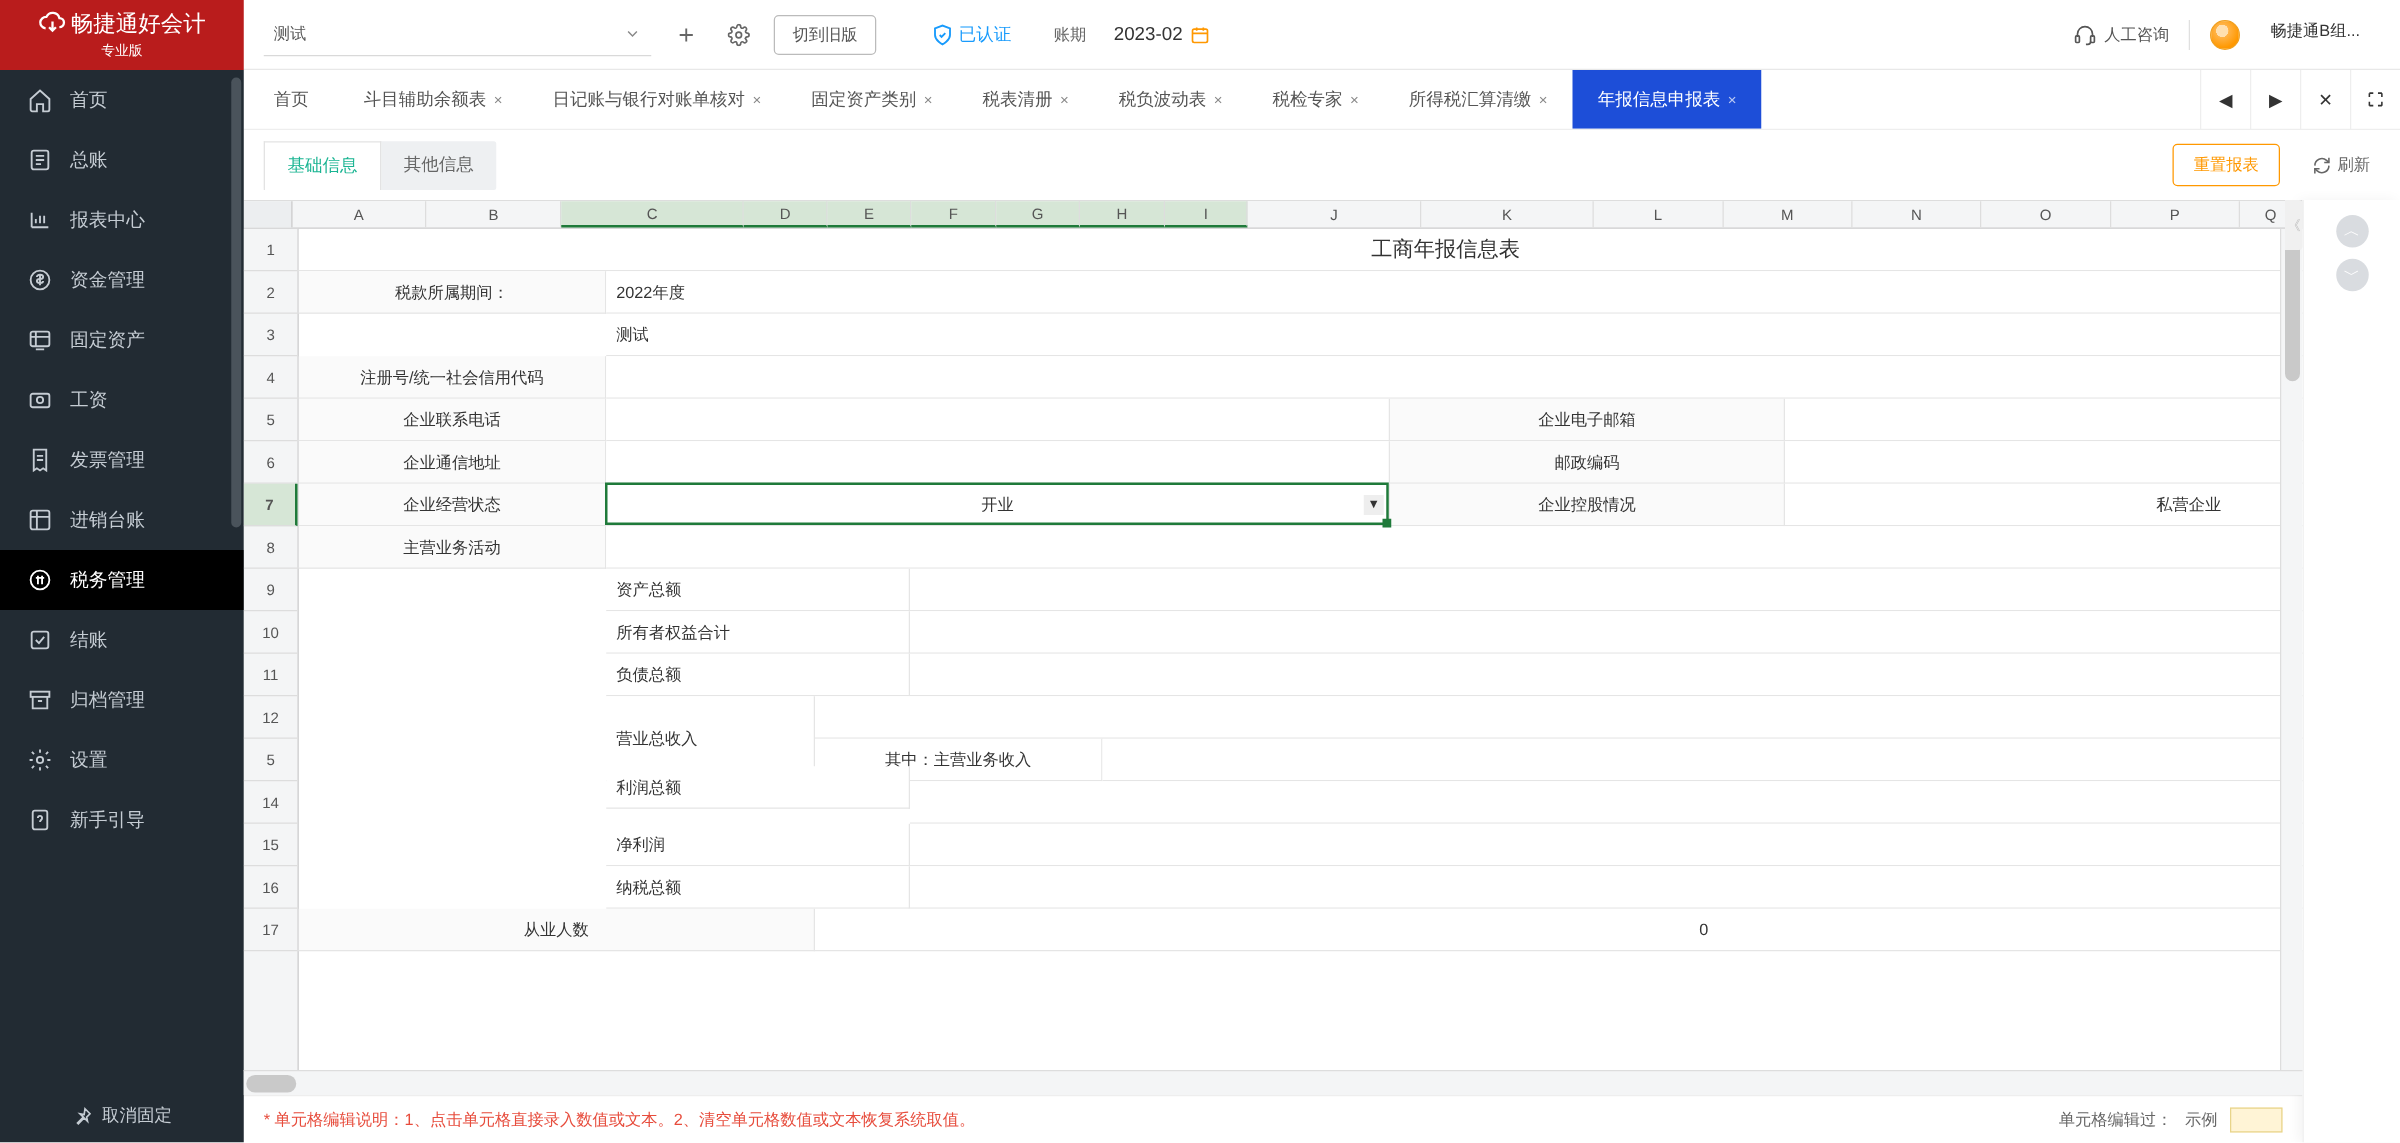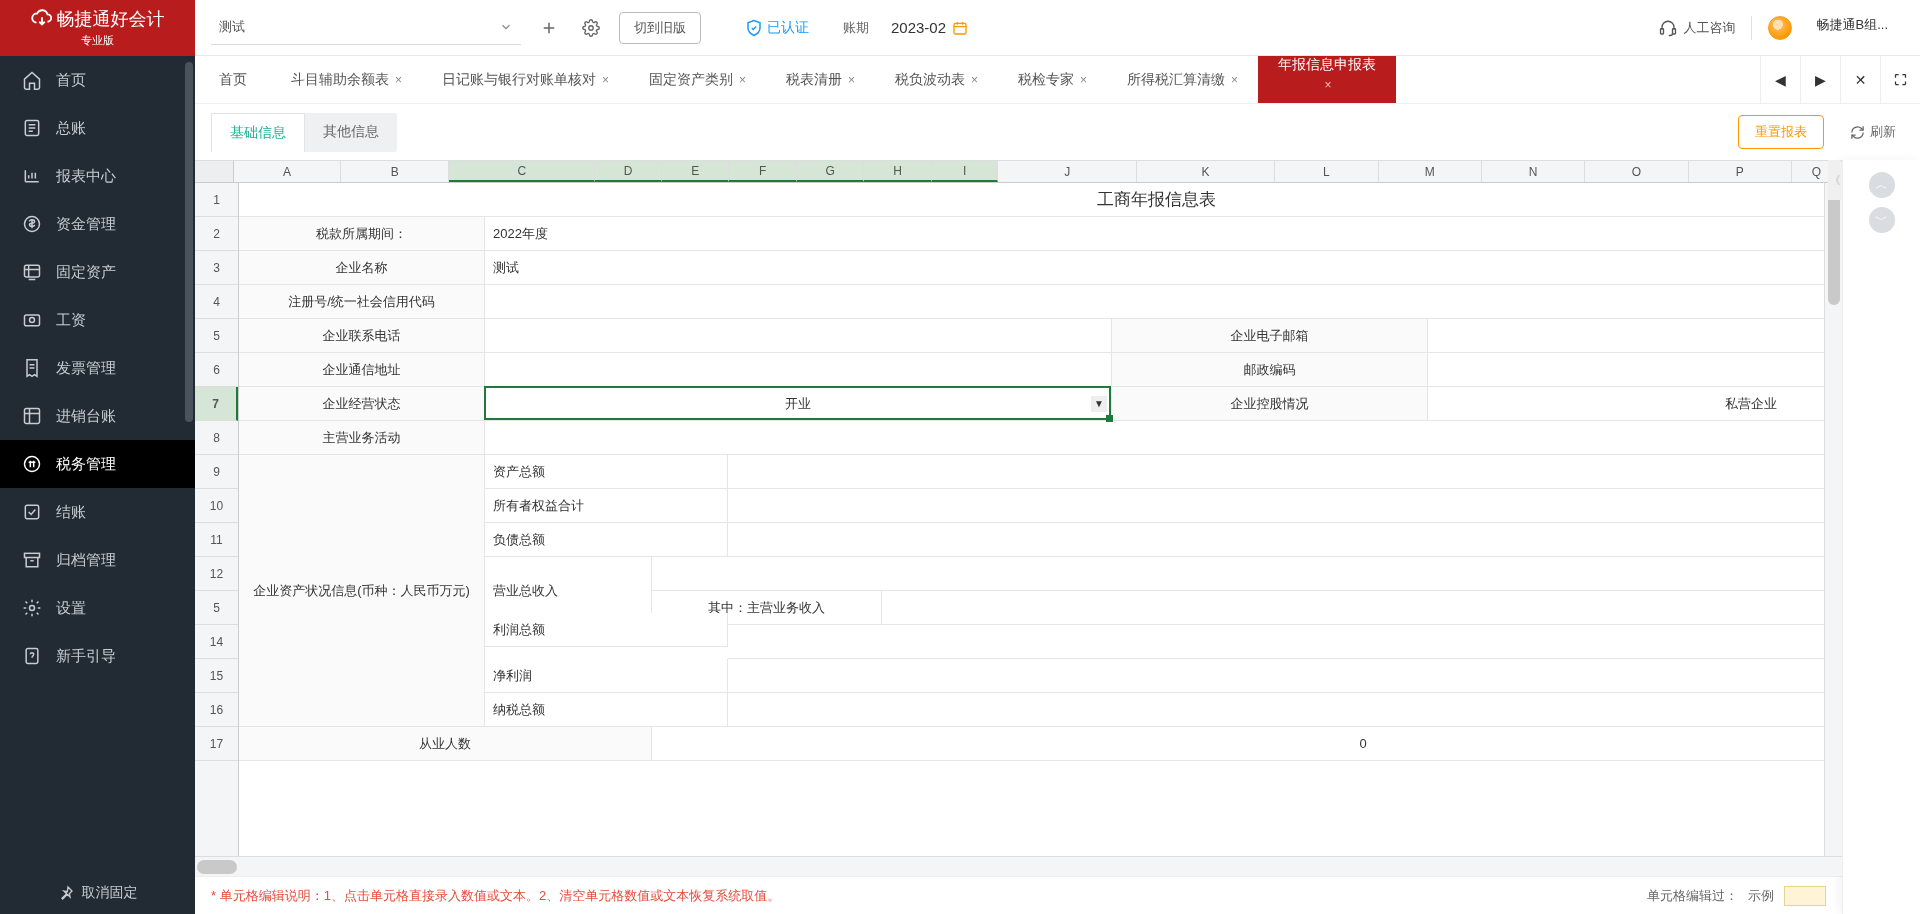--- a/index.html
+++ b/index.html
@@ -38,21 +38,21 @@
 .sidebar-thumb { position: absolute; top: 6px; width: 8px; height: 360px; background: #4a535b; border-radius: 4px; }
 
 
 .main { flex: 1; display: flex; flex-direction: column; min-width: 0; background: #fff; }
 
 
 .tabs-row { display: flex; align-items: stretch; height: 48px; border-bottom: 1px solid #eee; }
 .tabs-scroll { flex: 1; display: flex; align-items: stretch; overflow: hidden; }
 .tab { display: flex; align-items: center; padding: 0 20px; color: #555; font-size: 14px; cursor: pointer; white-space: nowrap; gap: 4px; }
 .tab.home { padding: 0 24px; }
-.tab.active { background: #b91c1c; color: #fff; flex-direction: column; }
+.tab.active { background: #1d4ed8; color: #fff; }
 .tab-close { font-size: 12px; color: inherit; opacity: .7; margin-left: 2px; }
 .tabs-controls { display: flex; align-items: center; }
 .tab-ctrl { width: 40px; height: 48px; display: flex; align-items: center; justify-content: center; cursor: pointer; color: #333; font-size: 14px; border-left: 1px solid #eee; }
 
 
 .toolbar { display: flex; align-items: center; height: 56px; padding: 0 16px; gap: 8px; }
 .sub-tabs { display: flex; background: #eef0f2; border-radius: 2px; }
 .sub-tab { padding: 10px 18px; font-size: 14px; color: #666; cursor: pointer; }
 .sub-tab.active { background: #fff; color: #19b492; border: 1px solid #e3e3e3; border-bottom: none; }
 .toolbar-spacer { flex: 1; }
@@ -380,39 +380,37 @@
                 <div class="row-h">5</div>
                 <div class="row-h">14</div>
                 <div class="row-h">15</div>
                 <div class="row-h">16</div>
                 <div class="row-h">17</div>
               </div>
             <div class="cells" id="cells">
                 <div class="cell title" style="left: 0px; top: 0px; width: 1836px; height: 34px;">工商年报信息表</div>
                 <div class="cell header-like" style="left: 0px; top: 34px; width: 246px; height: 34px;">税款所属期间：</div>
                 <div class="cell " style="left: 246px; top: 34px; width: 1590px; height: 34px;">2022年度</div>
-                <div class="cell header-like center" style="left: 0px; top: 68px; width: 246px; height: 34px;">企业名称</div>
                 <div class="cell " style="left: 246px; top: 68px; width: 1590px; height: 34px;">测试</div>
                 <div class="cell header-like center" style="left: 0px; top: 102px; width: 246px; height: 34px;">注册号/统一社会信用代码</div>
                 <div class="cell " style="left: 246px; top: 102px; width: 1590px; height: 34px;"></div>
                 <div class="cell header-like center" style="left: 0px; top: 136px; width: 246px; height: 34px;">企业联系电话</div>
                 <div class="cell " style="left: 246px; top: 136px; width: 627px; height: 34px;"></div>
                 <div class="cell header-like center" style="left: 873px; top: 136px; width: 316px; height: 34px;">企业电子邮箱</div>
                 <div class="cell " style="left: 1189px; top: 136px; width: 647px; height: 34px;"></div>
                 <div class="cell header-like center" style="left: 0px; top: 170px; width: 246px; height: 34px;">企业通信地址</div>
                 <div class="cell " style="left: 246px; top: 170px; width: 627px; height: 34px;"></div>
                 <div class="cell header-like center" style="left: 873px; top: 170px; width: 316px; height: 34px;">邮政编码</div>
                 <div class="cell " style="left: 1189px; top: 170px; width: 647px; height: 34px;"></div>
                 <div class="cell header-like center" style="left: 0px; top: 204px; width: 246px; height: 34px;">企业经营状态</div>
                 <div class="cell center" style="left: 246px; top: 204px; width: 627px; height: 34px;">开业<div class="dropdown-arrow">▼</div></div>
                 <div class="cell header-like center" style="left: 873px; top: 204px; width: 316px; height: 34px;">企业控股情况</div>
                 <div class="cell center" style="left: 1189px; top: 204px; width: 647px; height: 34px;">私营企业</div>
                 <div class="cell header-like center" style="left: 0px; top: 238px; width: 246px; height: 34px;">主营业务活动</div>
                 <div class="cell " style="left: 246px; top: 238px; width: 1590px; height: 34px;"></div>
-                <div class="cell header-like center" style="left: 0px; top: 272px; width: 246px; height: 272px; white-space: normal; text-align: center; line-height: 1.5;">企业资产状况信息(币种：人民币万元)</div>
                 <div class="cell " style="left: 246px; top: 272px; width: 243px; height: 34px;">资产总额</div>
                 <div class="cell " style="left: 489px; top: 272px; width: 1347px; height: 34px;"></div>
                 <div class="cell " style="left: 246px; top: 306px; width: 243px; height: 34px;">所有者权益合计</div>
                 <div class="cell " style="left: 489px; top: 306px; width: 1347px; height: 34px;"></div>
                 <div class="cell " style="left: 246px; top: 340px; width: 243px; height: 34px;">负债总额</div>
                 <div class="cell " style="left: 489px; top: 340px; width: 1347px; height: 34px;"></div>
                 <div class="cell" style="left: 246px; top: 374px; width: 167px; height: 68px;">营业总收入</div>
                 <div class="cell " style="left: 413px; top: 374px; width: 1423px; height: 34px;"></div>
                 <div class="cell center" style="left: 413px; top: 408px; width: 230px; height: 34px;">其中：主营业务收入</div>
                 <div class="cell " style="left: 643px; top: 408px; width: 1193px; height: 34px;"></div>

